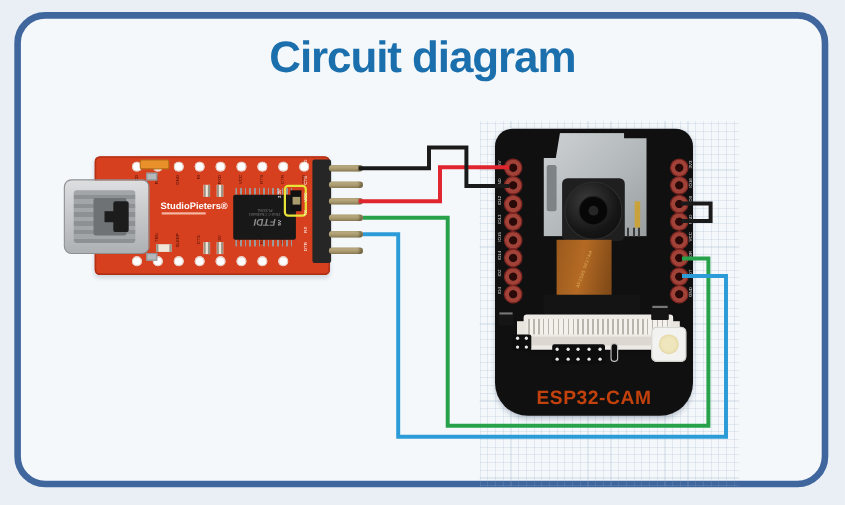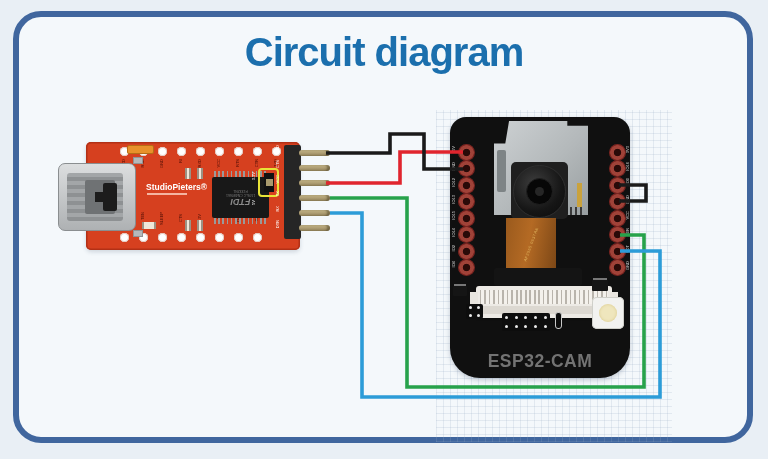--- a/index.html
+++ b/index.html
@@ -92,21 +92,21 @@
              display:grid; grid-template-columns:1fr 1fr; place-items:center; border-radius:2px; }
   .dotbox4 i, .dot-header i { width:3px; height:3px; border-radius:50%; background:#e9e9e9; display:block; }
   .dot-header { position:absolute; left:502px; top:313px; width:48px; height:18px; background:#0d0d0d; border-radius:2px;
                 display:grid; grid-template-columns:repeat(5,1fr); grid-template-rows:1fr 1fr; place-items:center; }
   .pill { position:absolute; left:555px; top:312px; width:7px; height:17px; background:#0d0d0d; border:1px solid #c9c9c9; border-radius:3px; }
   .led { position:absolute; left:592px; top:297px; width:32px; height:32px; background:#f2f2f0; border-radius:5px;
          box-shadow:inset 0 0 0 1px #cfcfc9; }
   .led-die { position:absolute; left:599px; top:304px; width:18px; height:18px; border-radius:50%; background:#efe6bd;
              box-shadow:inset 0 0 3px #d9c98a; }
   .esp-name { position:absolute; left:450px; top:351px; width:180px; text-align:center;
-              color:#737373; font-size:17.5px; font-weight:700; letter-spacing:.5px; }
+              color:#c2410c; font-size:17.5px; font-weight:700; letter-spacing:.5px; }
 
   
   .wires { position:absolute; left:0; top:0; width:768px; height:459px; pointer-events:none; }
   .wires path { fill:none; stroke-width:3.6; }
 
   
   .logo { position:absolute; left:130px; top:335px; width:150px; height:52px; }
   .logo * { position:absolute; }
   .r-ball { left:22.5px; top:1px; width:4px; height:4px; border-radius:50%; background:#9fb3c2; }
   .r-head { left:13px; top:6px; width:23px; height:13px; background:#fdfdfd; border-radius:6px; box-shadow:0 0 0 .5px #c2cfd8; }

